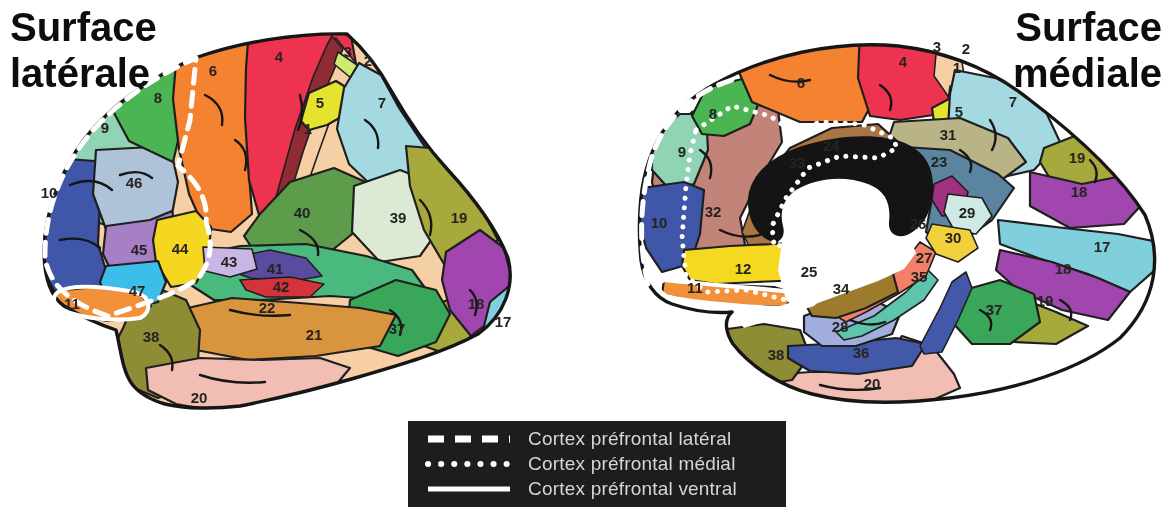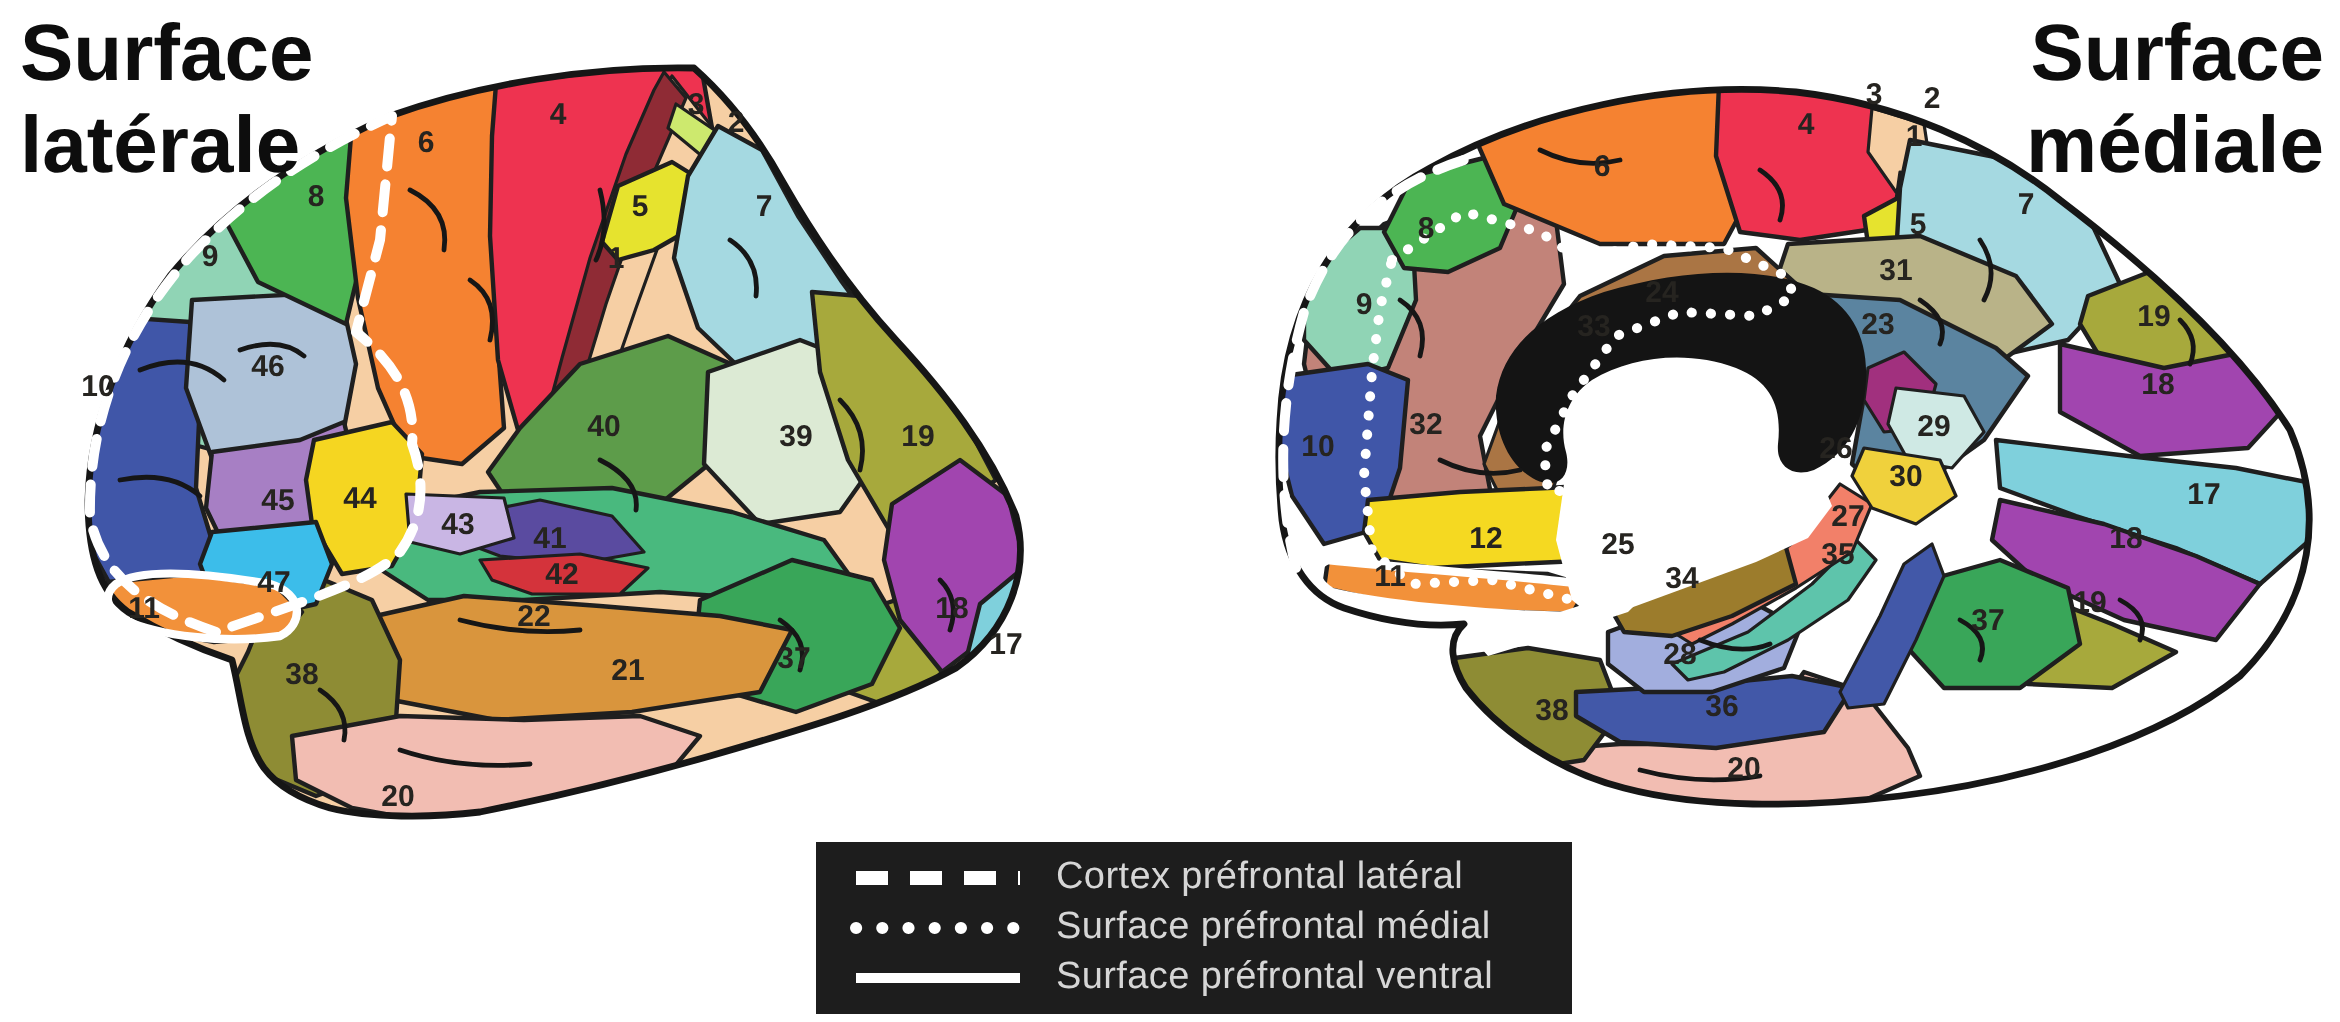--- a/index.html
+++ b/index.html
@@ -250,22 +250,22 @@
     <div class="legend-row">
       <svg width="92" height="18">
         <line x1="6" y1="9" x2="88" y2="9" stroke="#fff" stroke-width="7" stroke-dasharray="16 11"></line>
       </svg>
       <span class="legend-label" style="color: rgb(214, 214, 214);">Cortex préfrontal latéral</span>
     </div>
     <div class="legend-row">
       <svg width="92" height="18">
         <line x1="6" y1="9" x2="88" y2="9" stroke="#fff" stroke-width="6" stroke-dasharray="0.1 13" stroke-linecap="round"></line>
       </svg>
-      <span class="legend-label" style="color: rgb(214, 214, 214);">Surface préfrontal médial</span>
+      <span class="legend-label" style="color: rgb(214, 214, 214);">Cortex préfrontal médial</span>
     </div>
     <div class="legend-row">
       <svg width="92" height="18">
         <line x1="6" y1="9" x2="88" y2="9" stroke="#fff" stroke-width="5"></line>
       </svg>
-      <span class="legend-label" style="color: rgb(214, 214, 214);">Surface préfrontal ventral</span>
+      <span class="legend-label" style="color: rgb(214, 214, 214);">Cortex préfrontal ventral</span>
     </div>
   </div>
 </div>
 
 </body></html>

